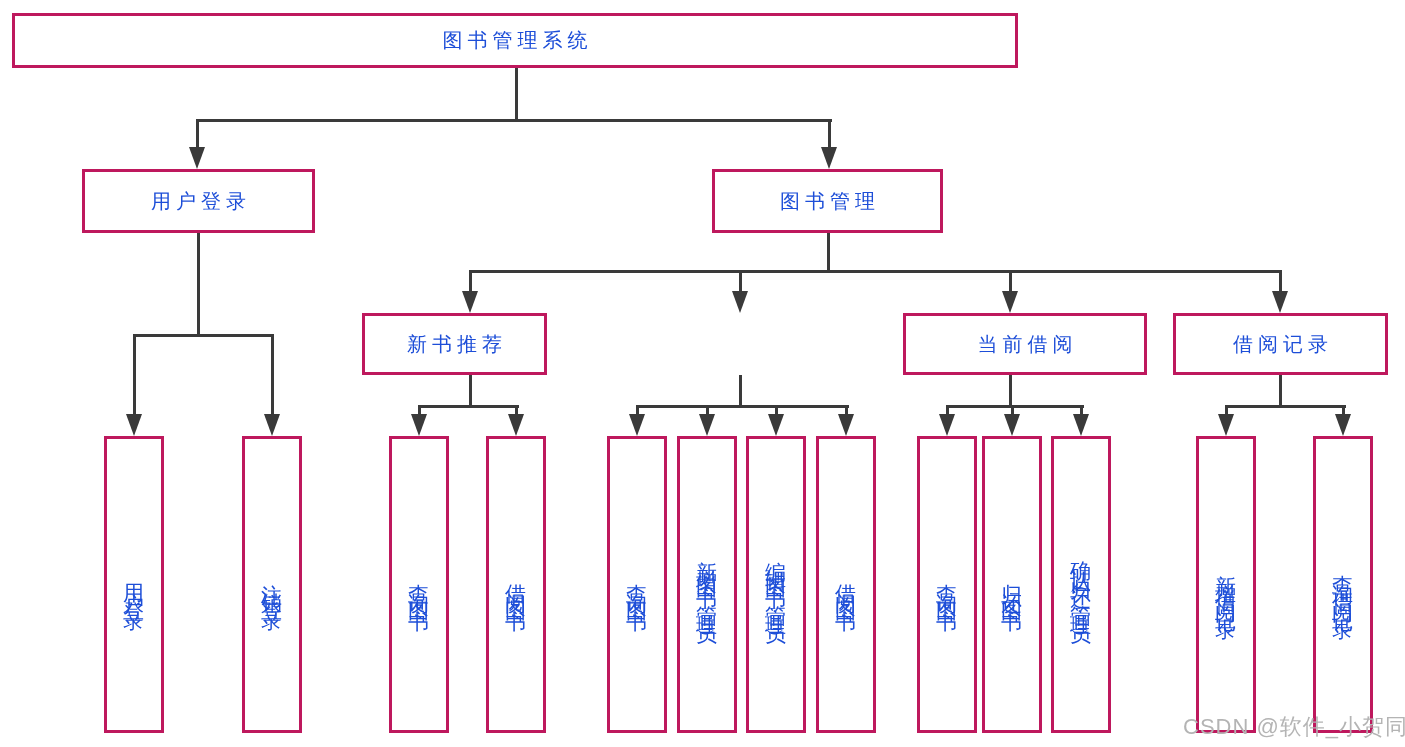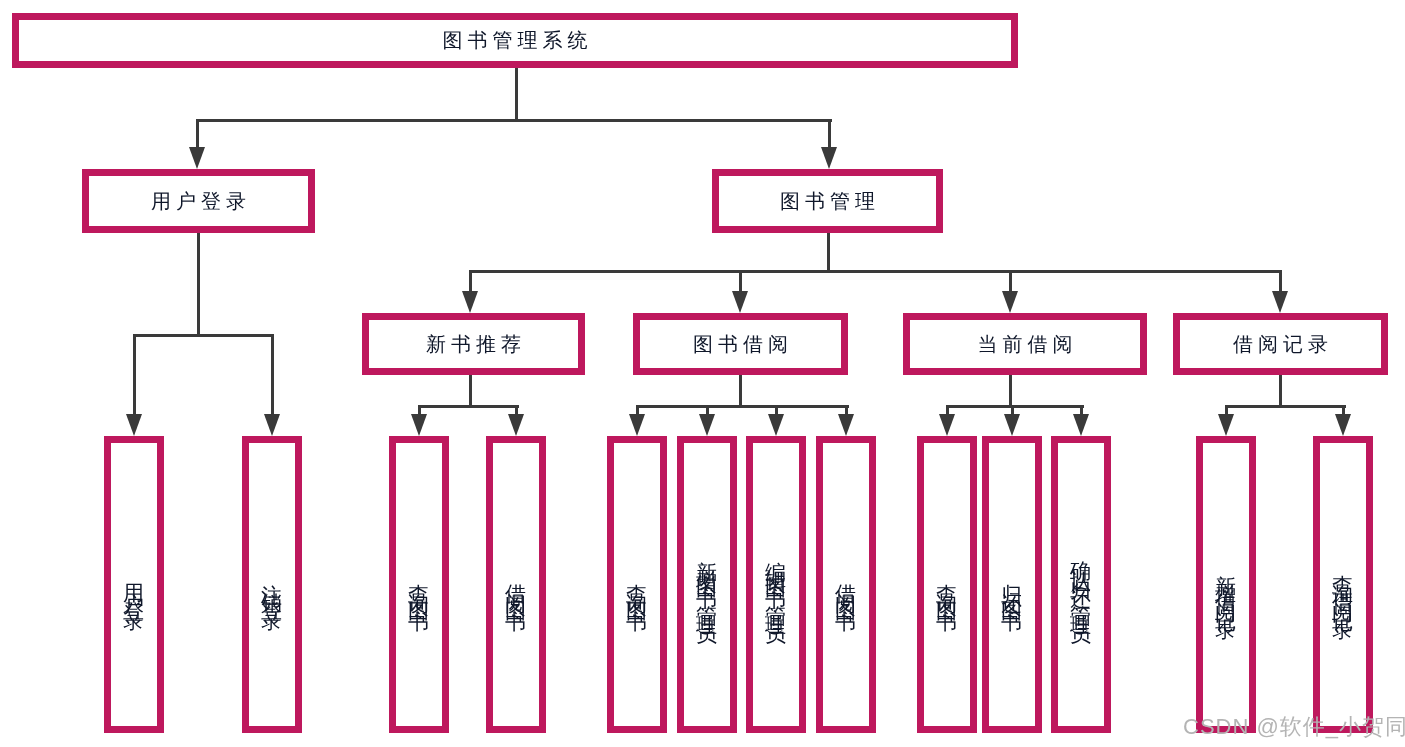--- a/index.html
+++ b/index.html
@@ -12,25 +12,25 @@
     position: relative;
     width: 1405px;
     height: 747px;
     background: #ffffff;
     overflow: hidden;
   }
   .box {
     position: absolute;
     box-sizing: border-box;
     background: #ffffff;
-    border: 7px solid #be185d;
+    border: 3px solid #be185d;
     display: flex;
     align-items: center;
     justify-content: center;
-    color: #0f172a;
+    color: #1d4ed8;
     z-index: 2;
   }
   .hbox {
     font-size: 20px;
     letter-spacing: 5px;
     text-indent: 5px;
     white-space: nowrap;
   }
   .vbox {
     writing-mode: vertical-rl;
@@ -92,22 +92,21 @@
   <div class="line" style="left:469px;  top:270px; width:813px; height:3px;"></div>
   <div class="line" style="left:469px;  top:270px; width:3px;   height:23px;"></div>
   <div class="line" style="left:739px;  top:270px; width:3px;   height:23px;"></div>
   <div class="line" style="left:1009px; top:270px; width:3px;   height:23px;"></div>
   <div class="line" style="left:1279px; top:270px; width:3px;   height:23px;"></div>
   <div class="arrow" style="left:462px;  top:291px;"></div>
   <div class="arrow" style="left:732px;  top:291px;"></div>
   <div class="arrow" style="left:1002px; top:291px;"></div>
   <div class="arrow" style="left:1272px; top:291px;"></div>
 
-  <div class="box hbox" style="left:362px;  top:313px; width:223px; height:62px;">新书推荐</div>
-  <div class="box hbox" style="left:633px;  top:313px; width:215px; height:62px;">图书借阅</div>
+  <div class="box hbox" style="left:362px;  top:313px; width:185px; height:62px;">新书推荐</div>
   <div class="box hbox" style="left:903px;  top:313px; width:244px; height:62px;">当前借阅</div>
   <div class="box hbox" style="left:1173px; top:313px; width:215px; height:62px;">借阅记录</div>
 
   <div class="line" style="left:469px; top:375px; width:3px;   height:32px;"></div>
   <div class="line" style="left:418px; top:405px; width:101px; height:3px;"></div>
   <div class="line" style="left:418px; top:405px; width:3px;   height:11px;"></div>
   <div class="line" style="left:515px; top:405px; width:3px;   height:11px;"></div>
   <div class="arrow" style="left:411px; top:414px;"></div>
   <div class="arrow" style="left:508px; top:414px;"></div>
 

